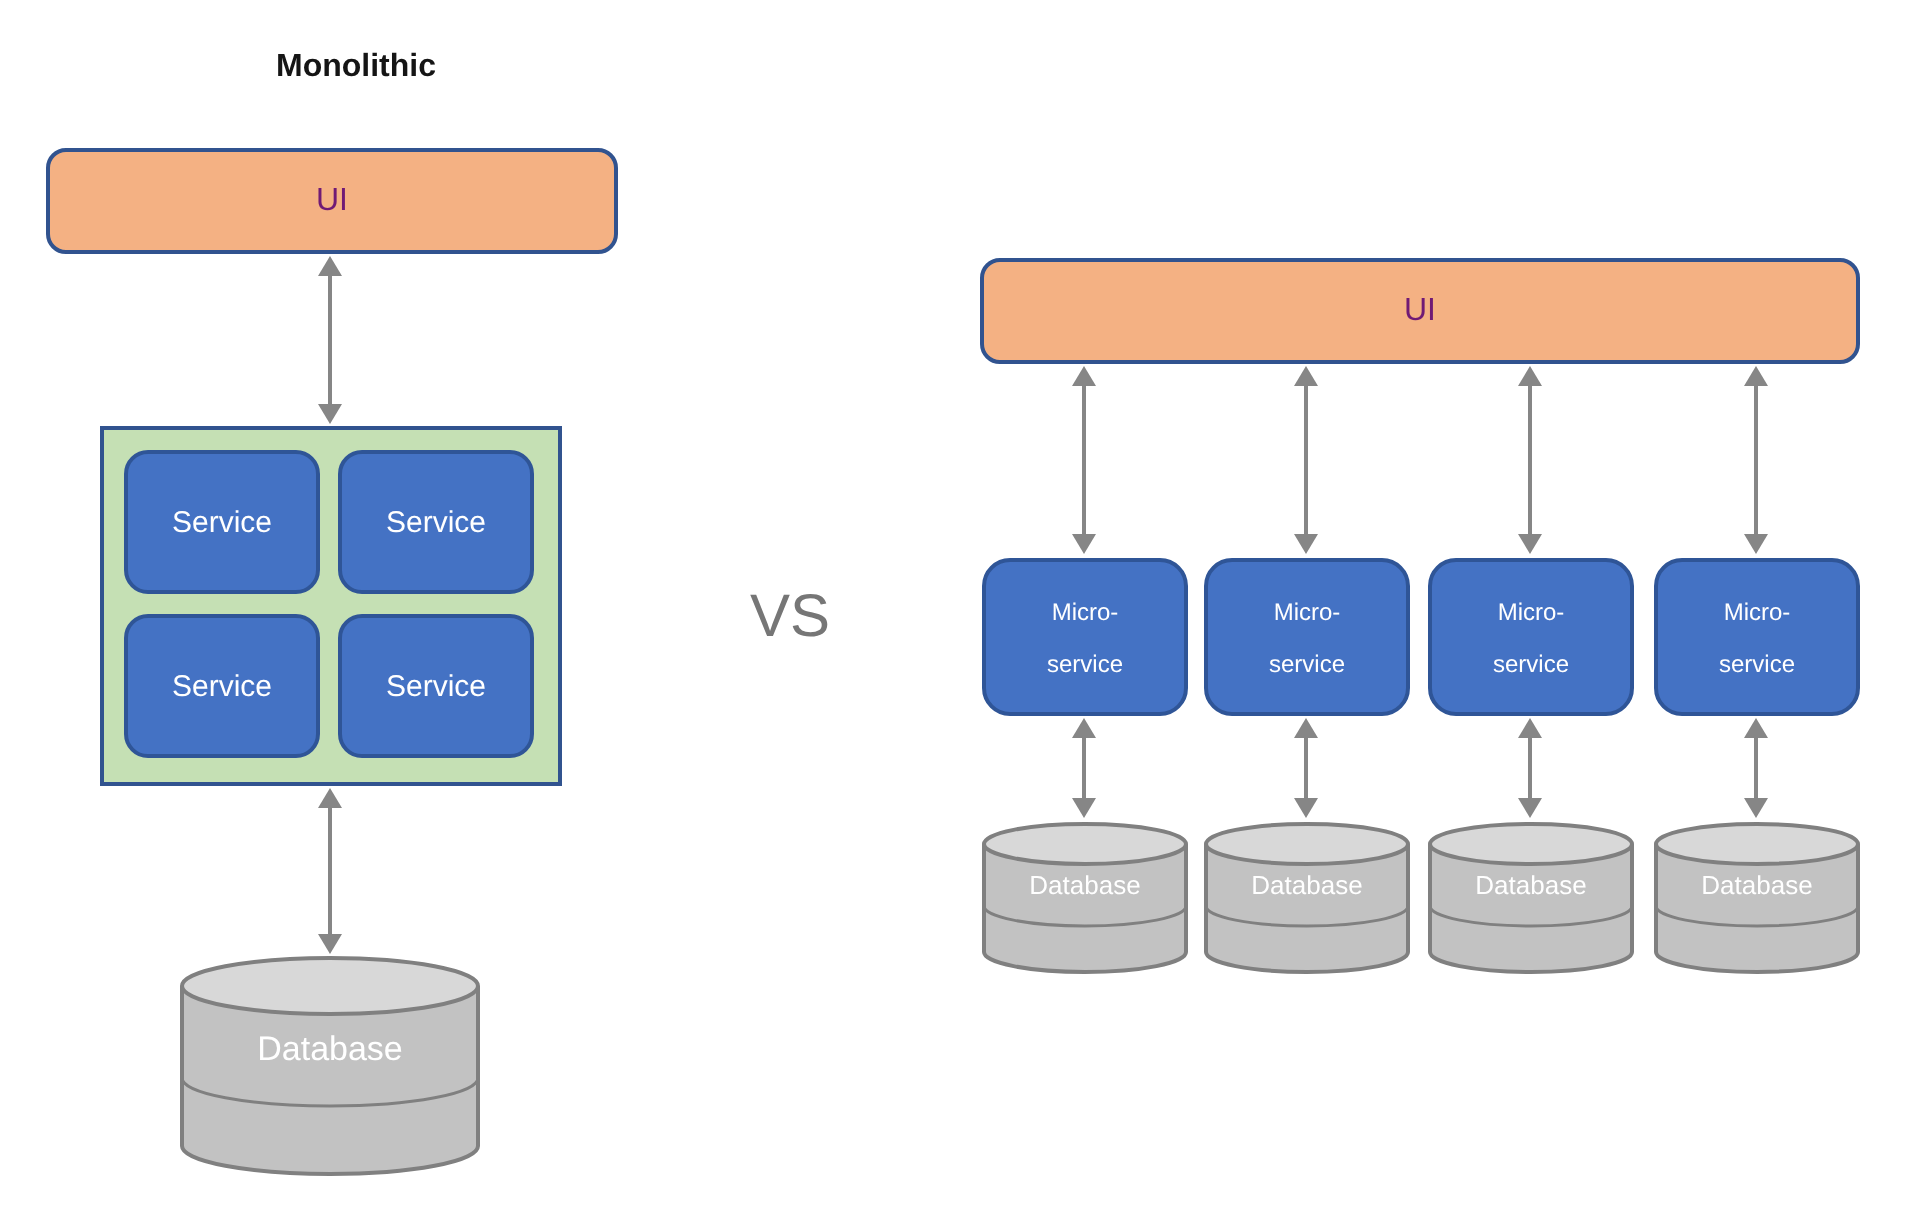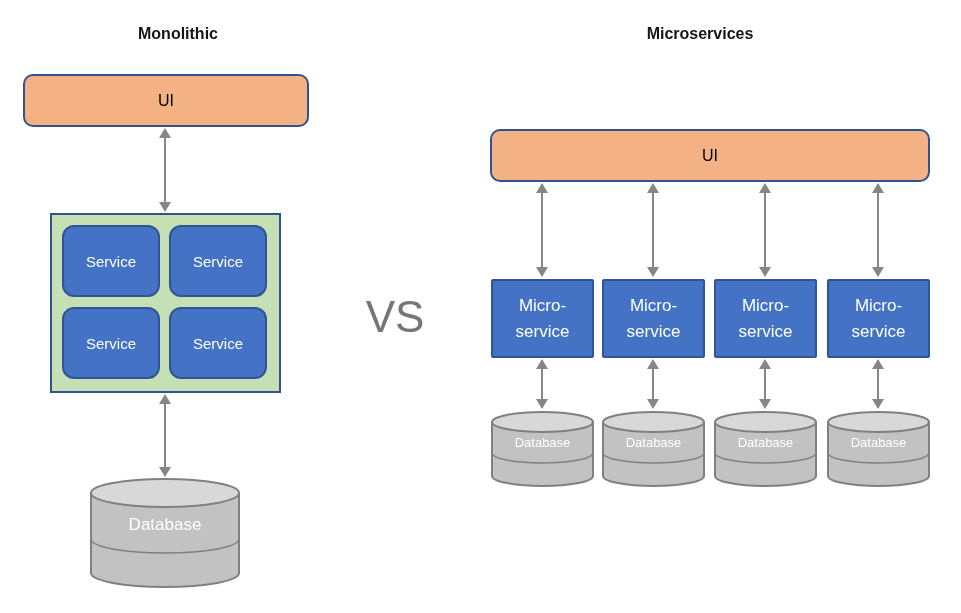--- a/index.html
+++ b/index.html
@@ -10,41 +10,41 @@
   html,body { margin:0; padding:0; background:#fff; }
   .canvas {
     position:relative; width:961px; height:613px; background:#ffffff; overflow:hidden;
     font-family:"Liberation Sans", sans-serif;
   }
   .section-title {
     position:absolute; font-size:16px; font-weight:700; color:var(--title_color); text-align:center;
   }
   .ui-box {
     position:absolute; background:var(--orange_fill); border:2px solid var(--navy_border);
-    border-radius:10px; box-sizing:border-box; color:#000000; font-size:16px;
+    border-radius:10px; box-sizing:border-box; color:#701a75; font-size:16px;
     display:flex; align-items:center; justify-content:center;
   }
   .mono-container {
     position:absolute; left:50px; top:213px; width:231px; height:180px;
     background:var(--green_fill); border:2px solid var(--navy_border); box-sizing:border-box;
   }
   .service-box {
     position:absolute; width:98px; height:72px; background:var(--blue_fill);
     border:2px solid var(--blue_border); border-radius:12px; box-sizing:border-box;
     color:#fff; font-size:15px; display:flex; align-items:center; justify-content:center;
   }
   .ms-box {
     position:absolute; top:279px; width:103px; height:79px; background:var(--blue_fill);
-    border:2px solid var(--blue_border); border-radius:2px; box-sizing:border-box;
-    color:#fff; font-size:17px; line-height:26px; text-align:left;
+    border:2px solid var(--blue_border); border-radius:14px; box-sizing:border-box;
+    color:#fff; font-size:12px; line-height:26px; text-align:left;
     display:flex; flex-direction:column; align-items:center; justify-content:center;
   }
   .vs-label {
     position:absolute; left:352px; top:292px; width:86px; text-align:center;
-    font-size:44px; color:var(--vs_gray); letter-spacing:0px;
+    font-size:30px; color:var(--vs_gray); letter-spacing:0px;
   }
   .varrow { position:absolute; width:12px; }
   .varrow .shaft { position:absolute; left:5px; top:8px; bottom:8px; width:2px; background:var(--arrow_gray); }
   .varrow .head-up { position:absolute; top:0; left:0; width:0; height:0;
     border-left:6px solid transparent; border-right:6px solid transparent; border-bottom:10px solid var(--arrow_gray); }
   .varrow .head-down { position:absolute; bottom:0; left:0; width:0; height:0;
     border-left:6px solid transparent; border-right:6px solid transparent; border-top:10px solid var(--arrow_gray); }
   .cyl { position:absolute; }
   .cyl svg { display:block; }
   .cyl text { font-family:"Liberation Sans", sans-serif; fill:#ffffff; }
@@ -91,21 +91,20 @@
     <svg width="152" height="114" viewBox="0 0 152 114">
       <path d="M2,16 L2,96 A74,14 0 0 0 150,96 L150,16" fill="var(--gray_fill)" stroke="var(--gray_border)" stroke-width="2"></path>
       <ellipse cx="76" cy="16" rx="74" ry="14" fill="var(--gray_top)" stroke="var(--gray_border)" stroke-width="2"></ellipse>
       <path d="M2,62 A74,14 0 0 0 150,62" fill="none" stroke="var(--gray_border)" stroke-width="1.5"></path>
       <text x="76" y="53" text-anchor="middle" font-size="17">Database</text>
     </svg>
   </div>
 
   <div class="vs-label">VS</div>
 
-  <div class="section-title" style="left:480px; top:25px; width:440px;">Microservices</div>
 
   <div class="ui-box" style="left:490px; top:129px; width:440px; height:53px;">
     <span>UI</span>
   </div>
 
   <div class="varrow" style="left:536px; top:183px; height:94px;">
     <span class="head-up"></span>
       <span class="shaft"></span>
       <span class="head-down"></span>
   </div>

